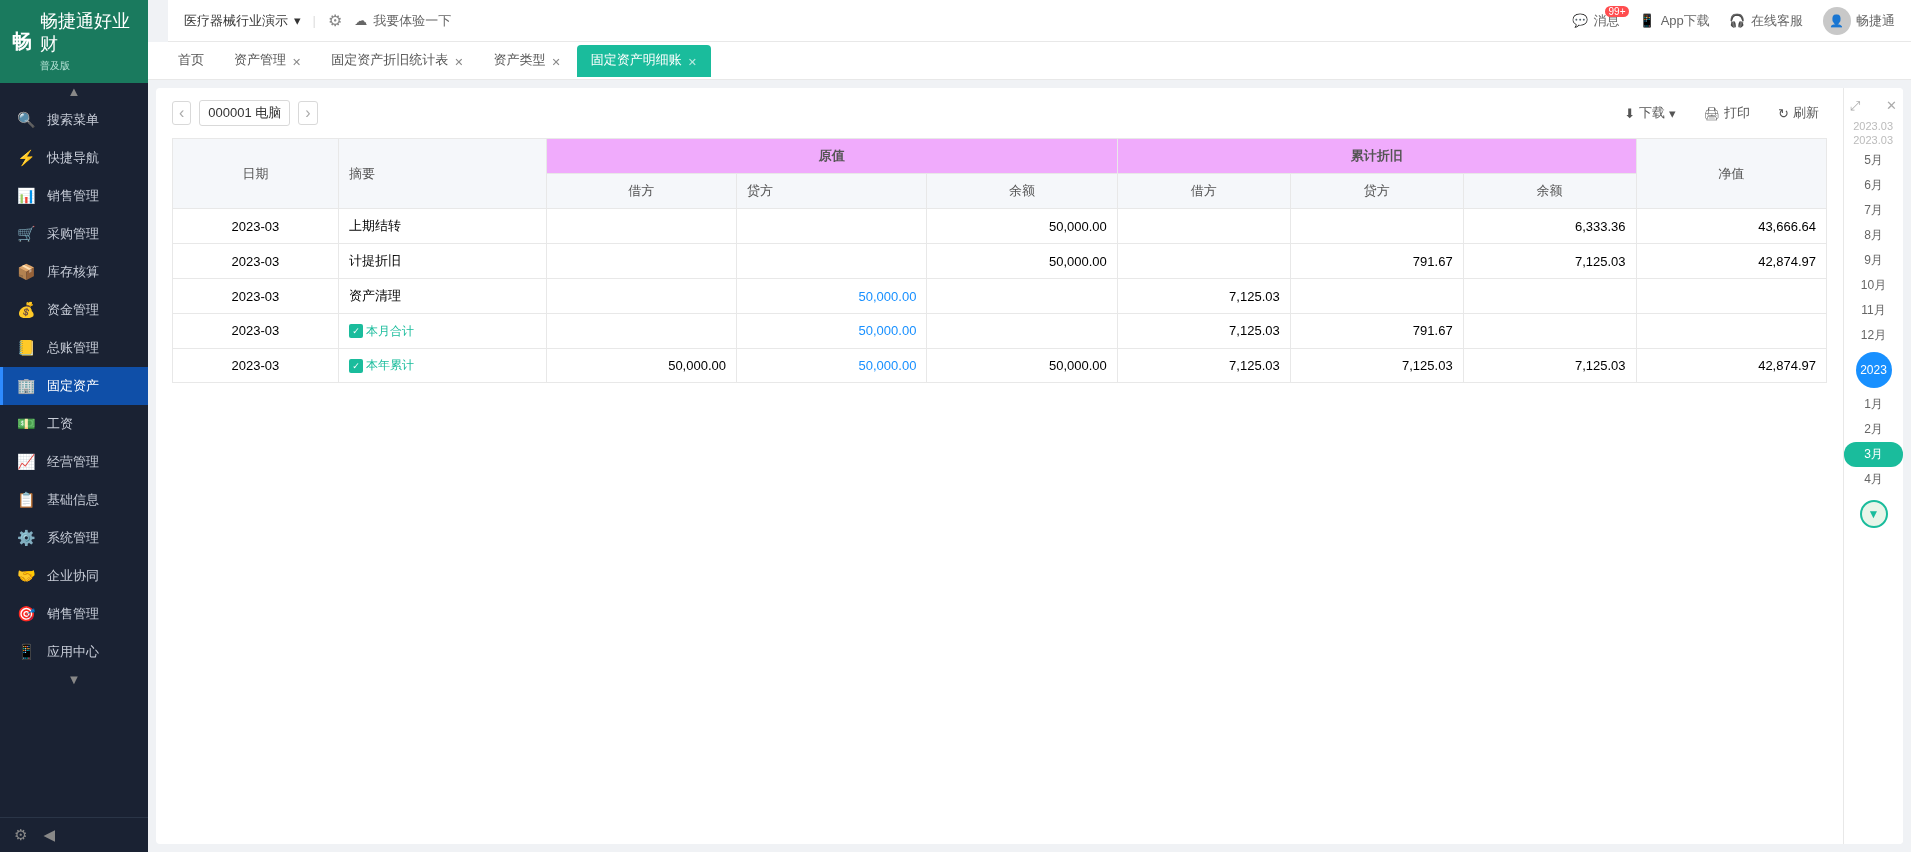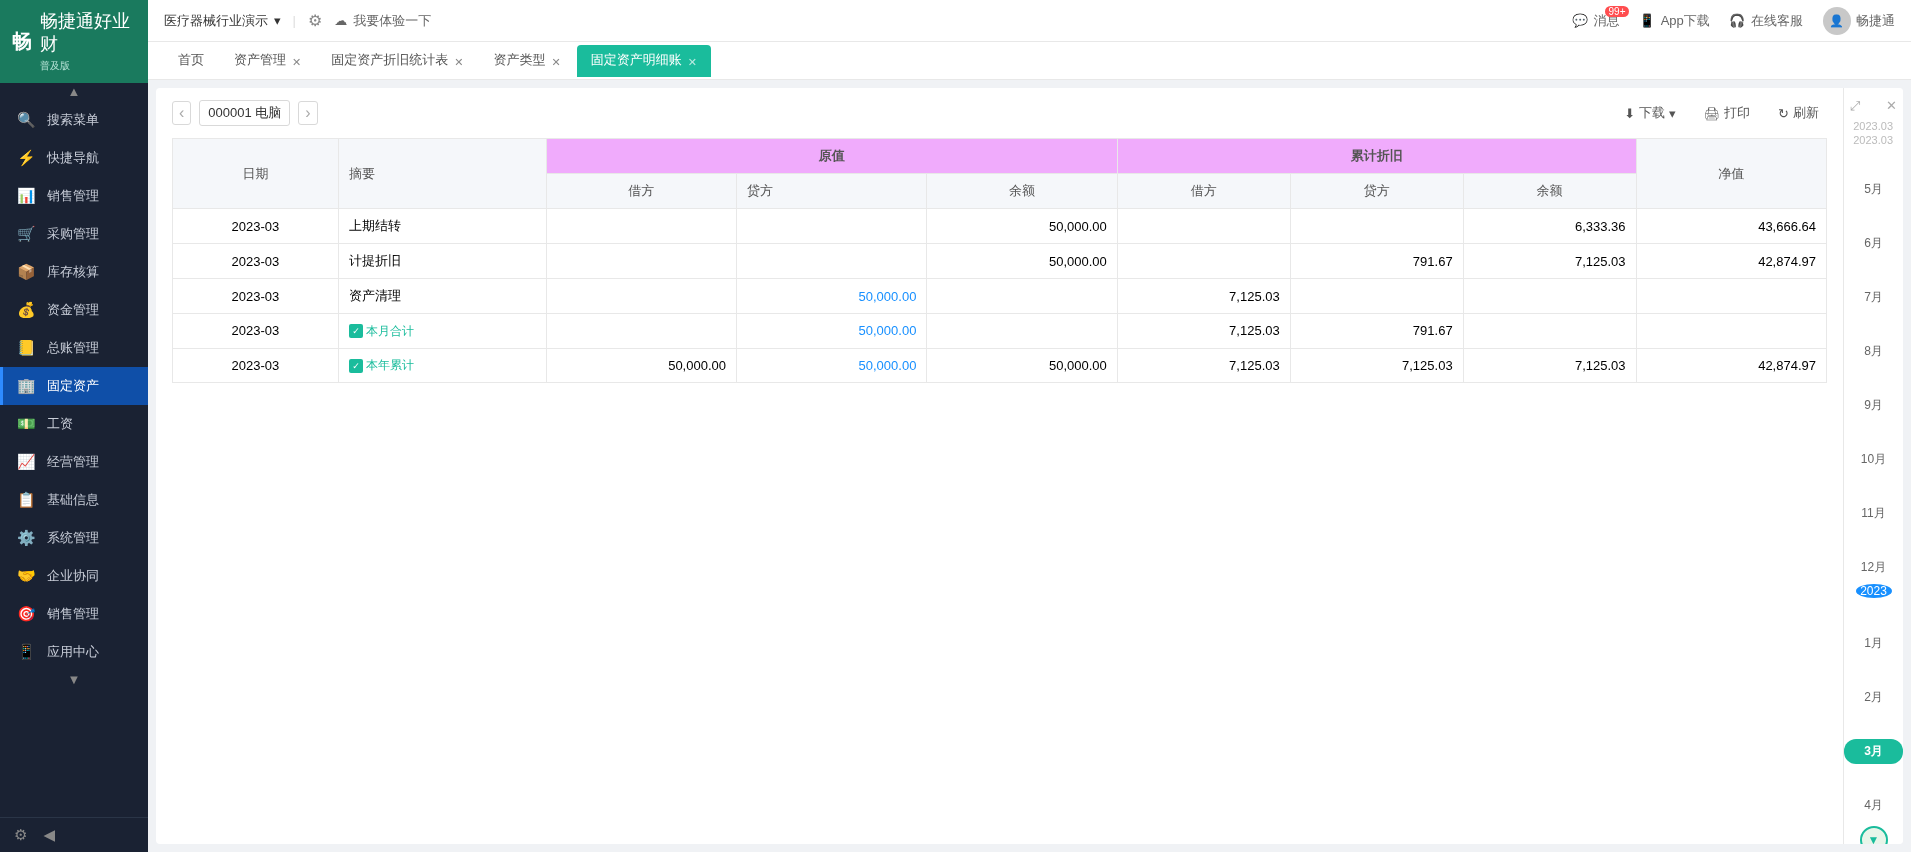--- a/index.html
+++ b/index.html
@@ -72,20 +72,21 @@
     
     .topbar {
       background: #fff;
       height: 42px;
       display: flex;
       align-items: center;
       padding: 0 16px;
       gap: 12px;
       border-bottom: 1px solid #e8e8e8;
       flex-shrink: 0;
+      margin-left: 20px;
     }
     .topbar-company {
       display: flex; align-items: center; gap: 6px;
       font-size: 13px; color: #333; cursor: pointer;
     }
     .topbar-sep { color: #ddd; }
     .topbar-settings { color: #888; cursor: pointer; font-size: 16px; }
     .topbar-experience {
       display: flex; align-items: center; gap: 6px;
       color: #666; font-size: 13px; cursor: pointer;
@@ -223,25 +224,25 @@
       display: flex;
       flex-direction: column;
       align-items: center;
       padding: 8px 0;
       overflow-y: auto;
       flex-shrink: 0;
       position: relative;
     }
     .timeline-month {
       font-size: 12px; color: #666; padding: 4px 6px;
-      cursor: pointer; width: 100%; text-align: center; margin-top: 29px;
+      cursor: pointer; width: 100%; text-align: center;
     }
     .timeline-month.active {
       background: #1abc9c; color: #fff; border-radius: 12px;
-      font-weight: bold;
+      font-weight: normal;
     }
     .timeline-year-active {
       background: #1890ff; color: #fff; border-radius: 50%;
       width: 36px; height: 36px; display: flex; align-items: center;
       justify-content: center; font-size: 12px; font-weight: normal;
       margin: 4px auto;
     }
     .tl-top-icons {
       display: flex; justify-content: space-between; width: 100%;
       padding: 2px 6px 6px;

